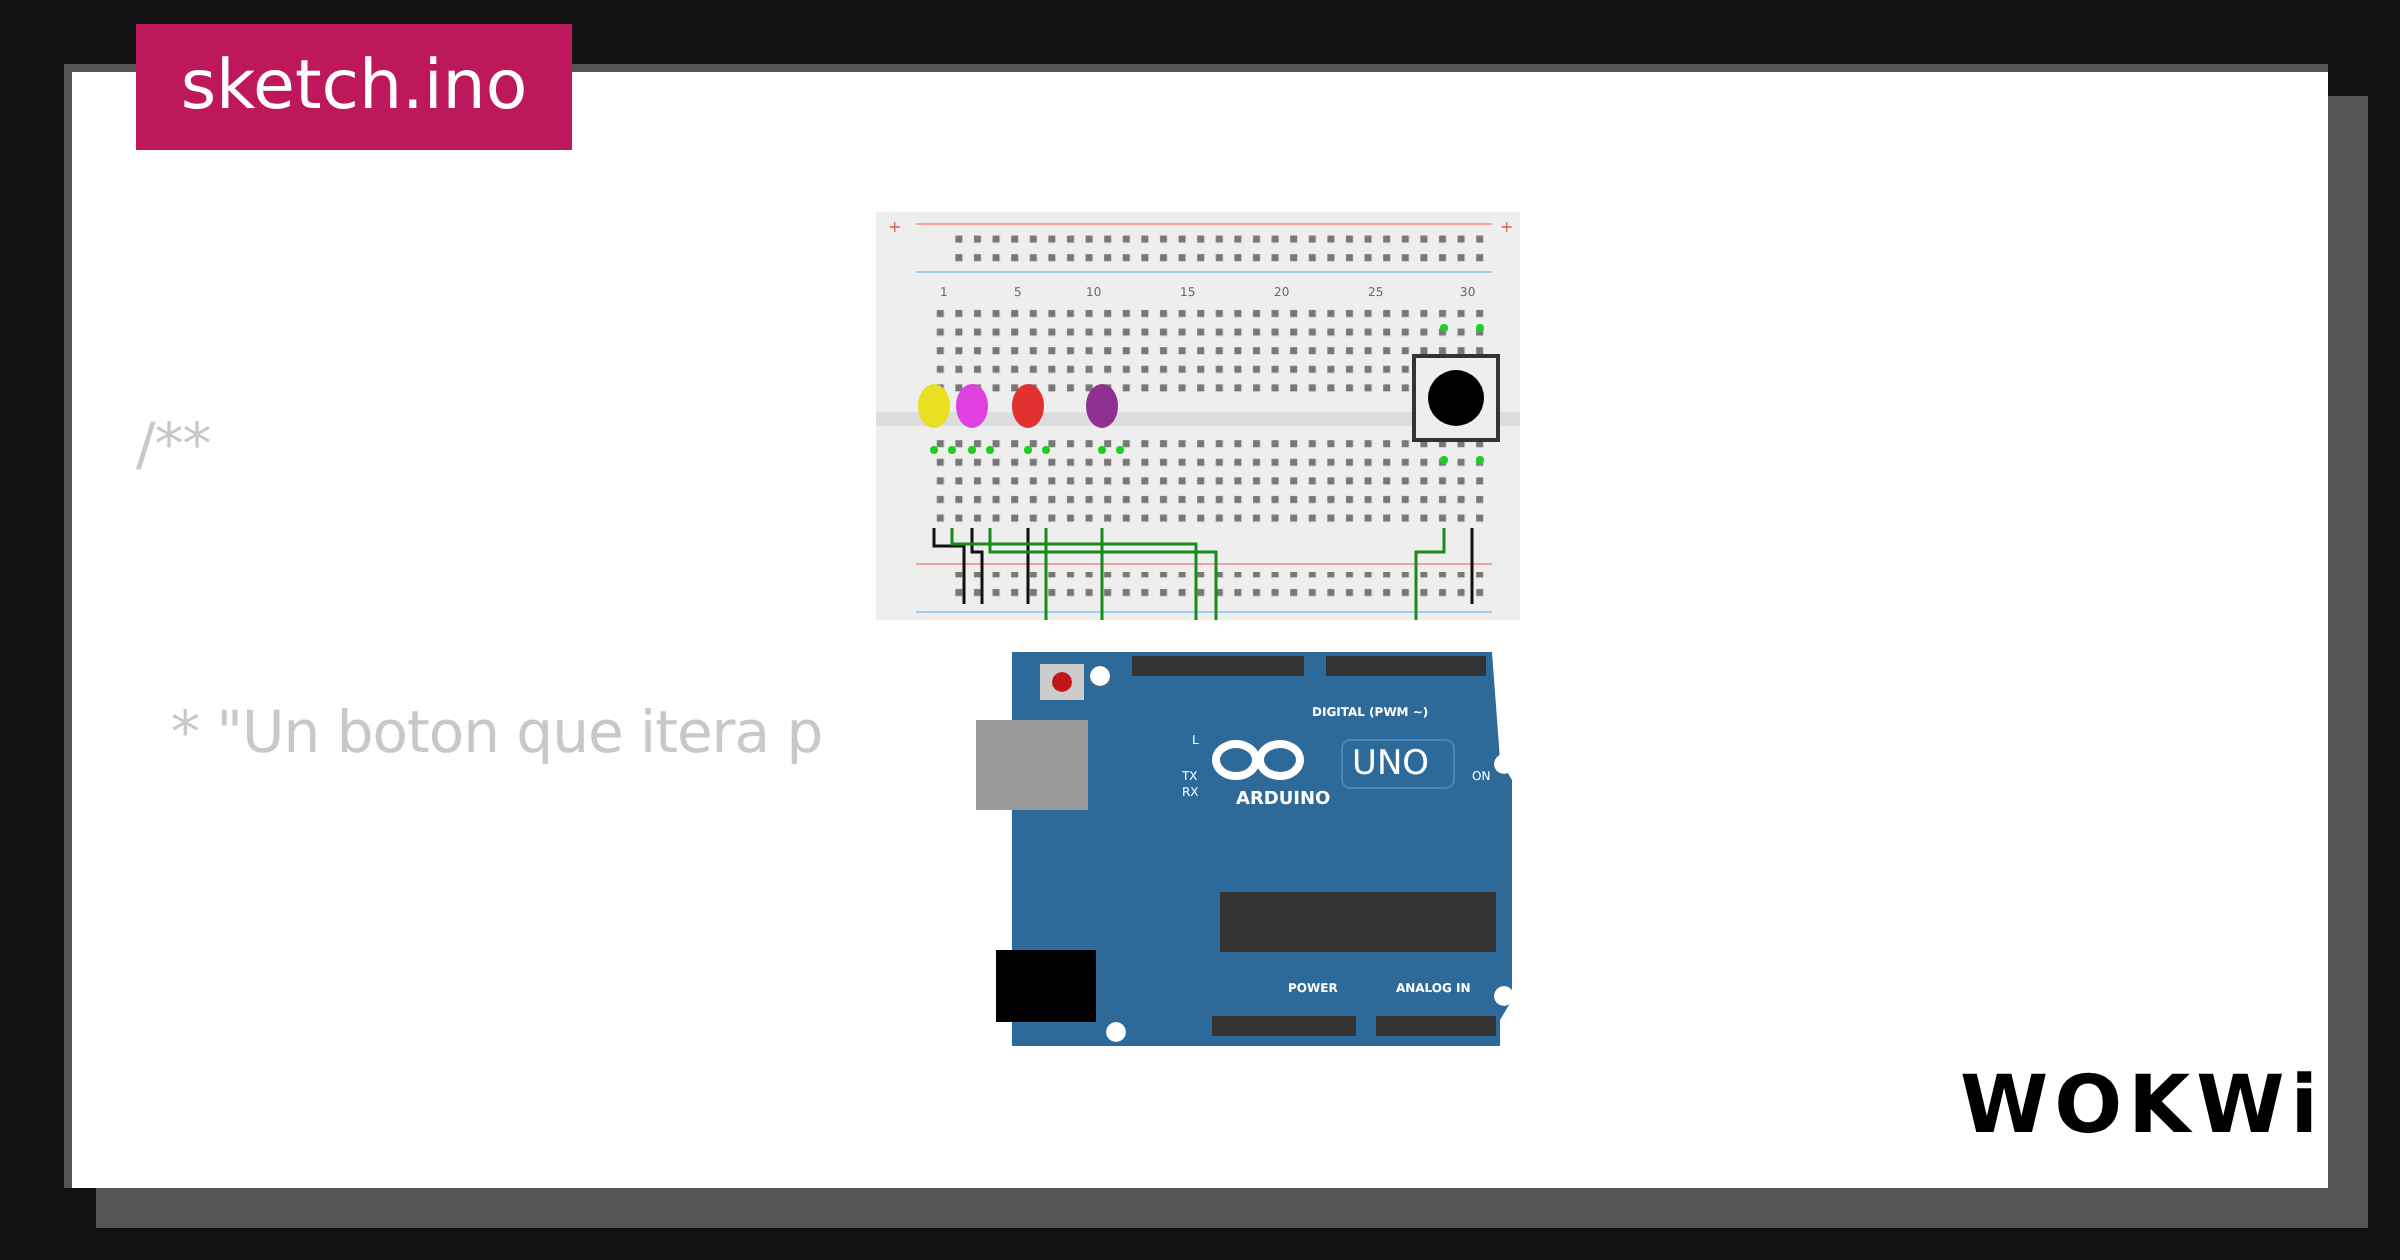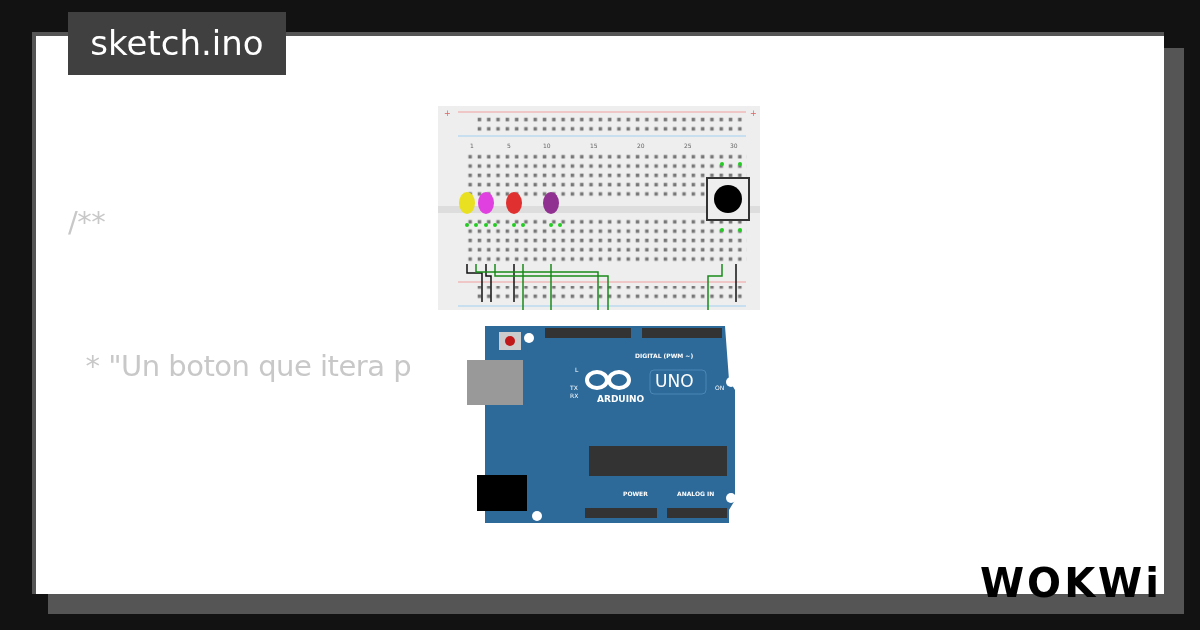--- a/index.html
+++ b/index.html
@@ -1,25 +1,25 @@
 <!DOCTYPE html>
 <html><head>
 <meta charset="utf-8">
 <style>
   html, body { margin:0; padding:0; }
   body { width:1200px; height:630px; background:#121212; position:relative; overflow:hidden; font-family:"DejaVu Sans", sans-serif; }
   .shadow { position:absolute; left:48px; top:48px; width:1136px; height:566px; background:#555555; }
   .panel { position:absolute; left:32px; top:32px; width:1132px; height:562px; background:#555555; }
   .panel-inner { position:absolute; left:4px; top:4px; right:0; bottom:0; background:#ffffff; overflow:hidden; }
-  .tab { position:absolute; left:68px; top:12px; width:218px; height:63px; background:#404040; color:#ffffff; font-size:34px; line-height:63px; text-align:center; font-family:"DejaVu Sans", sans-serif; z-index:5; }
+  .tab { position:absolute; left:68px; top:12px; width:218px; height:63px; background:#be185d; color:#ffffff; font-size:34px; line-height:63px; text-align:center; font-family:"DejaVu Sans", sans-serif; z-index:5; }
   .code { position:absolute; left:32px; top:66px; color:#c8c8c8; font-size:29px; line-height:48px; white-space:pre; font-family:"DejaVu Sans", sans-serif; letter-spacing:-0.5px; }
   .code div { height:48px; }
   .breadboard { position:absolute; left:438px; top:106px; width:322px; height:204px; background:#eeeeee; z-index:2; }
-  .arduino-wrap { position:absolute; left:467px; top:320px; width:276px; height:205px; z-index:3; }
-  .logo { position:absolute; left:980px; top:560px; color:#000; font-size:40px; font-weight:bold; letter-spacing:3px; z-index:4; font-family:"DejaVu Sans", sans-serif; }
+  .arduino-wrap { position:absolute; left:488px; top:320px; width:276px; height:205px; z-index:3; }
+  .logo { position:absolute; left:980px; top:530px; color:#000; font-size:40px; font-weight:bold; letter-spacing:3px; z-index:4; font-family:"DejaVu Sans", sans-serif; }
 </style>
 </head>
 <body>
 
 <div class="shadow"></div>
 <div class="panel">
   <div class="panel-inner">
     <div class="code">
       <div>/**</div>
       <div>  * "Un boton que itera p</div>

